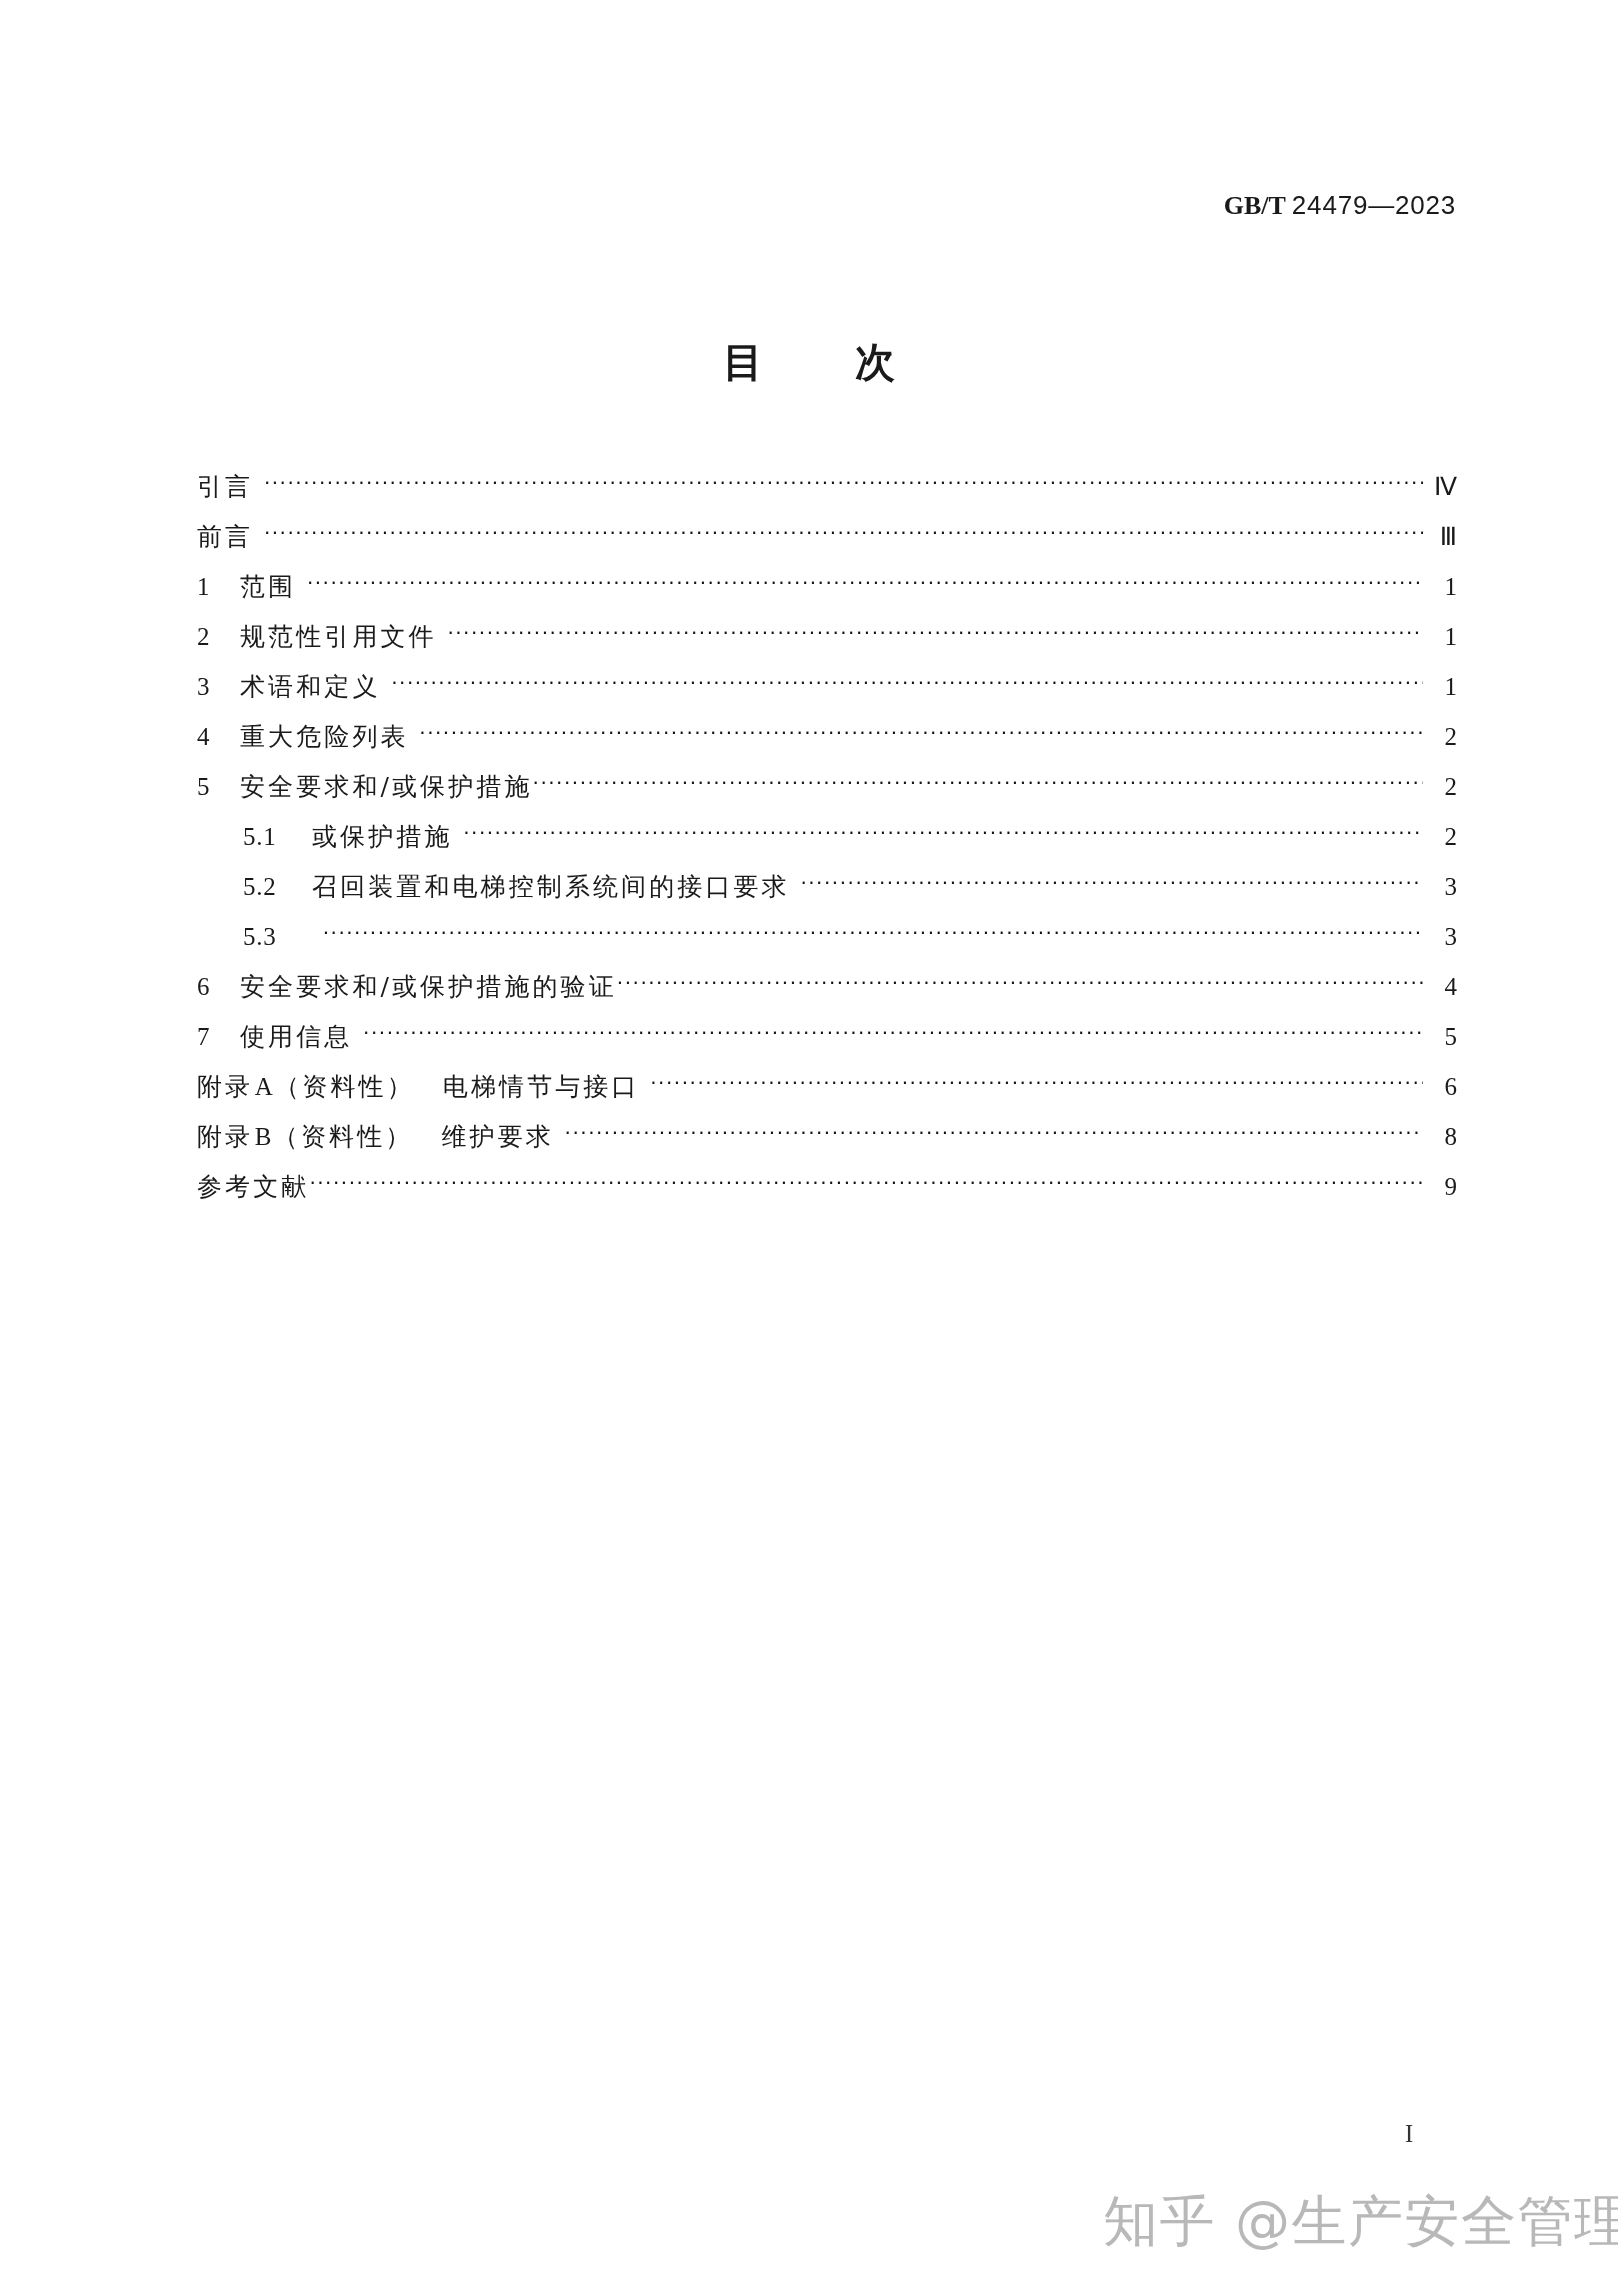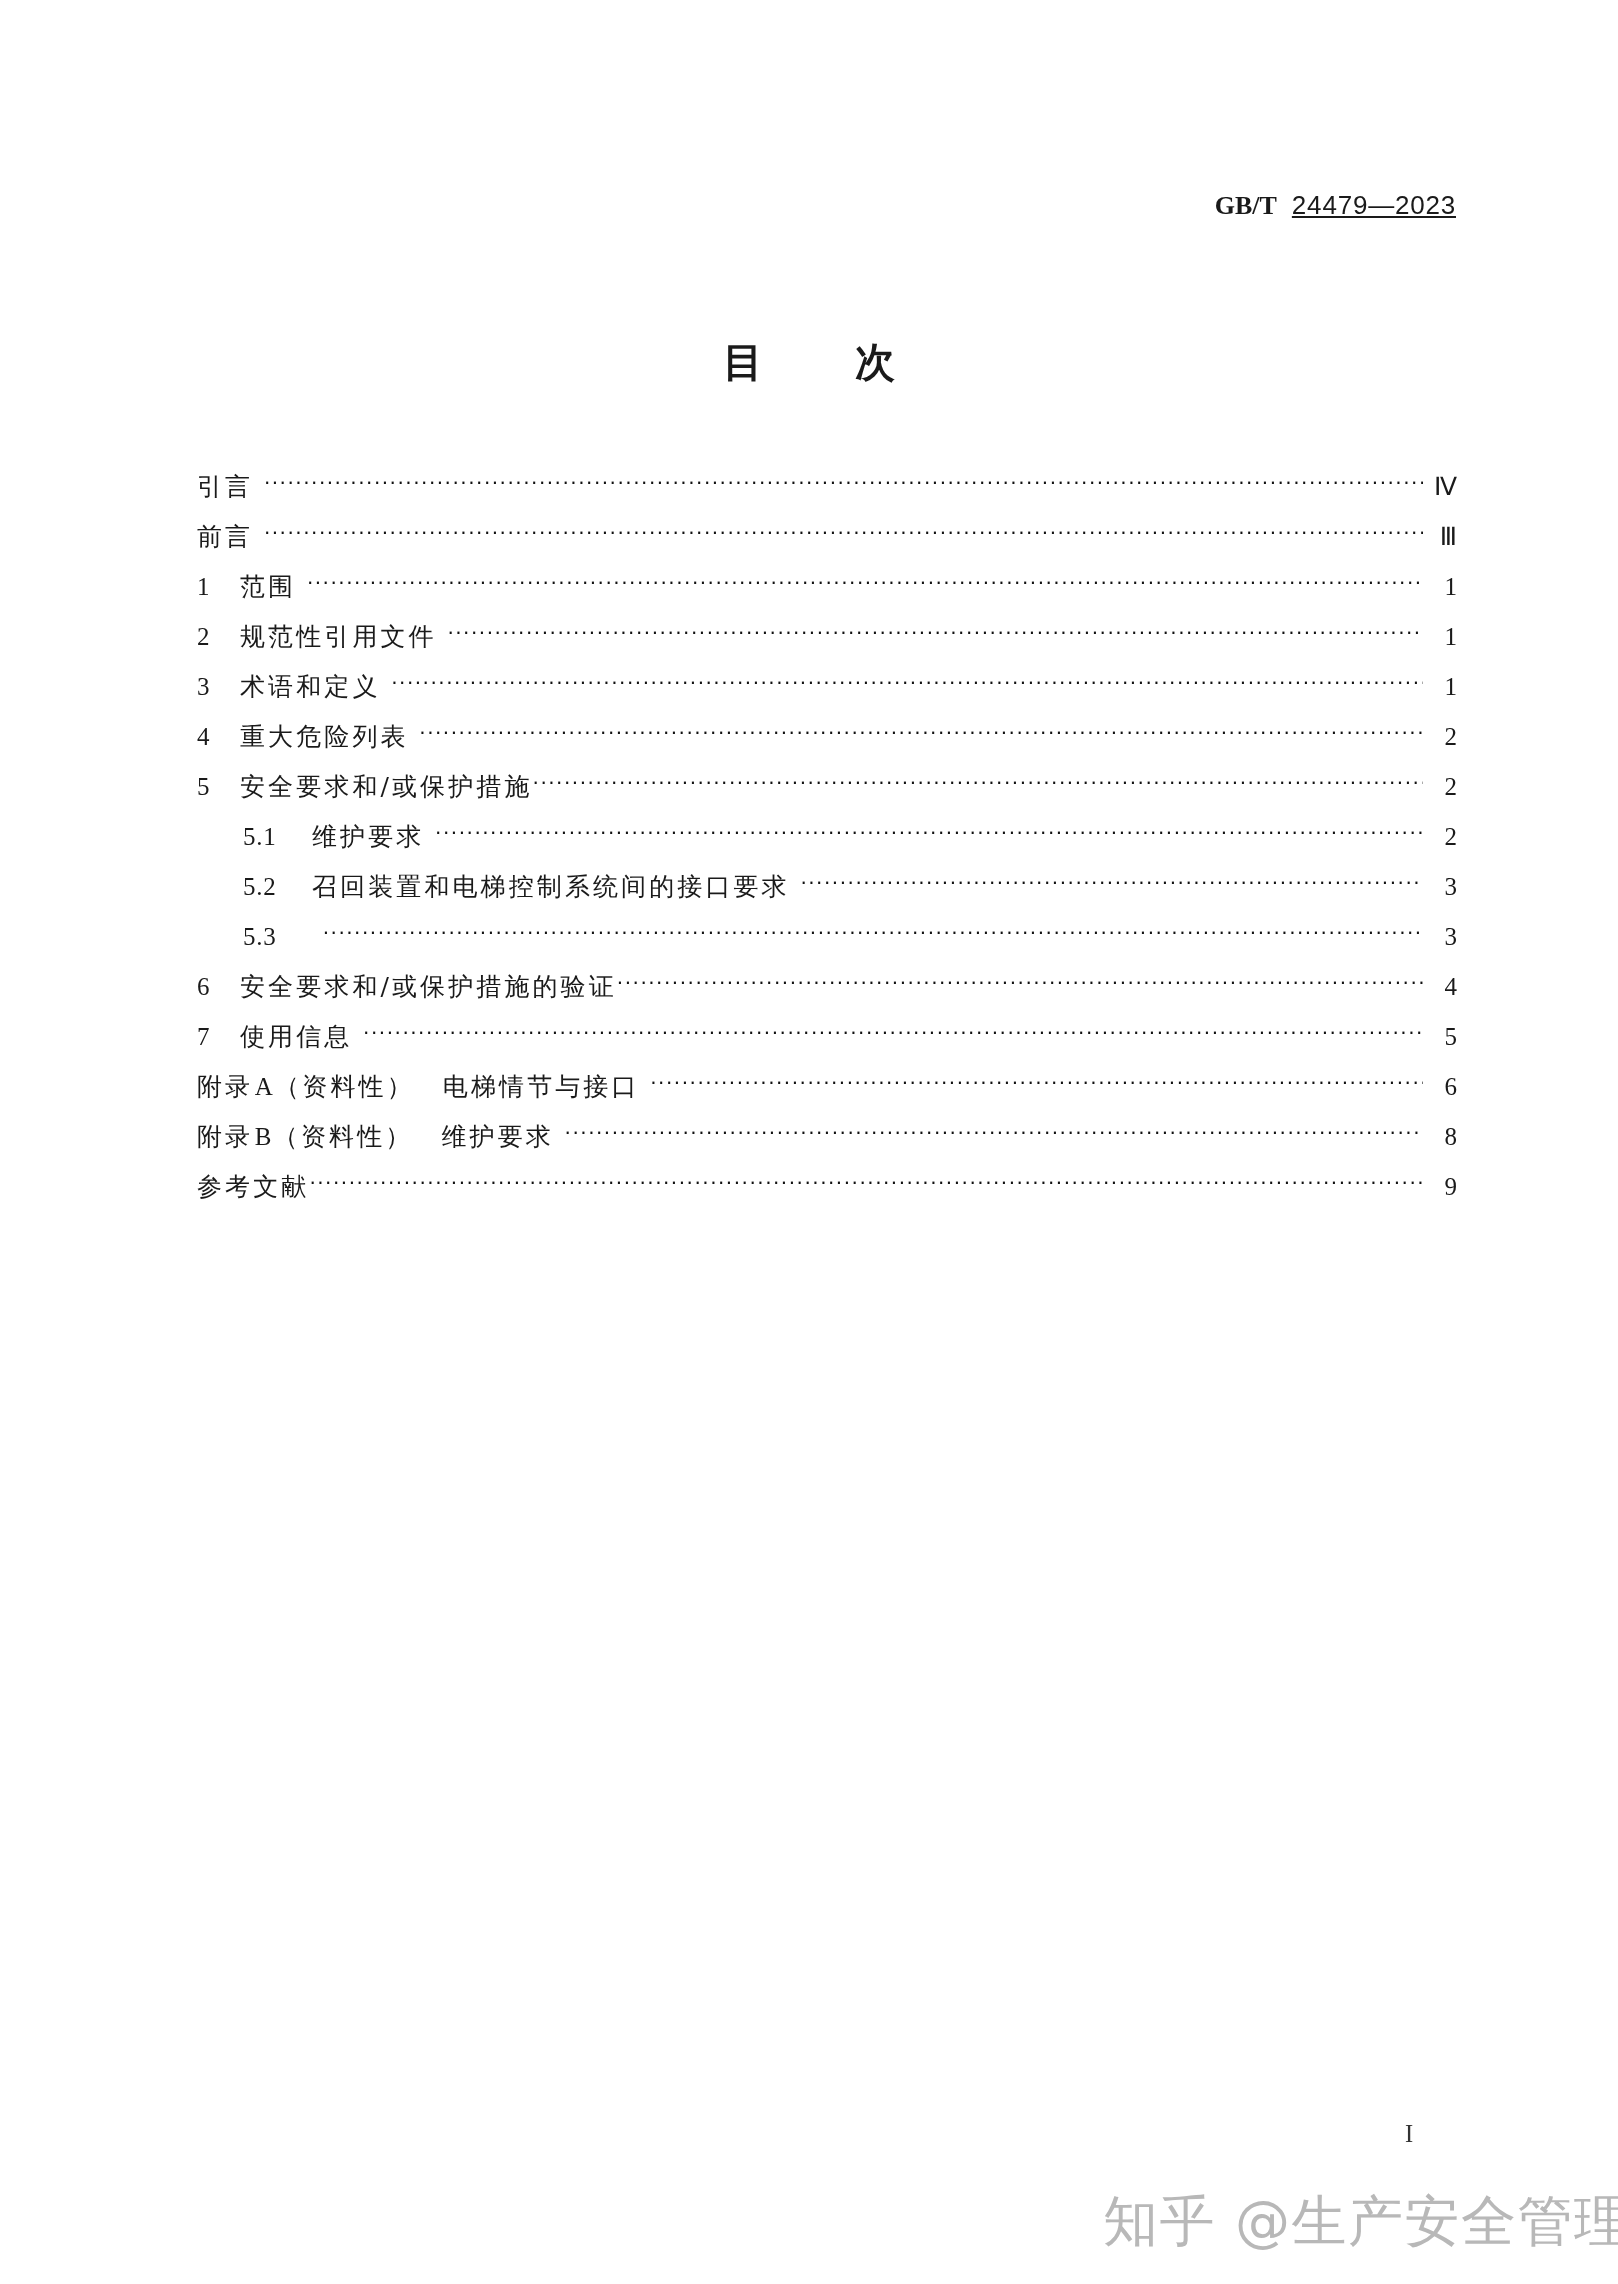--- a/index.html
+++ b/index.html
@@ -1,20 +1,20 @@
 <!DOCTYPE html>
 <html style="font-size:12.2px"><head>
 <meta charset="utf-8">
 <style>
   html, body { margin:0; padding:0; background:#ffffff; }
   body { width:1618px; height:2284px; position:relative; overflow:hidden;
          font-family:"DejaVu Serif", "Liberation Serif", serif; color:#1a1a1a; }
   .std-code { position:absolute; top:190px; right:162px; font-size:26px; white-space:nowrap; }
   .std-code .gb { font-family:"Liberation Serif", serif; font-weight:bold;text-align:center; }
-  .std-code .num { font-family:"Liberation Sans", sans-serif; margin-left:15px; letter-spacing:0.8px;text-decoration:underline; }
+  .std-code .num { font-family:"Liberation Sans", sans-serif; margin-left:6px; letter-spacing:0.8px; }
   .title { position:absolute; top:335px; left:0; width:1618px; text-align:center;
            font-family:"DejaVu Sans", sans-serif; font-size:40px; font-weight:bold; letter-spacing:0; }
   .title span { display:inline-block; }
   .title .gap { width:92px; }
   .toc { position:absolute; top:468px; left:197px; width:1260px; }
   .row { display:flex; align-items:baseline; height:50px; font-size:25px; line-height:38px; }
   .row.sub { padding-left:26px; }
   .label { white-space:nowrap; letter-spacing:3.1px; display:flex; align-items:baseline; }
   .label .no { font-family:"Liberation Serif", serif; display:inline-block; min-width:43px; letter-spacing:0.8px; }
   .row.sub .label .no { min-width:69px;margin-left:20px; }
@@ -86,21 +86,21 @@
     <span class="label">
         <span class="no">5</span>
         <span>安全要求和/或保护措施</span>
       </span>
     <span class="leader tight"></span>
     <span class="page">2</span>
   </div>
   <div class="row sub">
     <span class="label">
         <span class="no">5.1</span>
-        <span>维护要求</span>
+        <span>或保护措施</span>
       </span>
     <span class="leader"></span>
     <span class="page">2</span>
   </div>
   <div class="row sub">
     <span class="label">
         <span class="no">5.2</span>
         <span>召回装置和电梯控制系统间的接口要求</span>
       </span>
     <span class="leader"></span>

